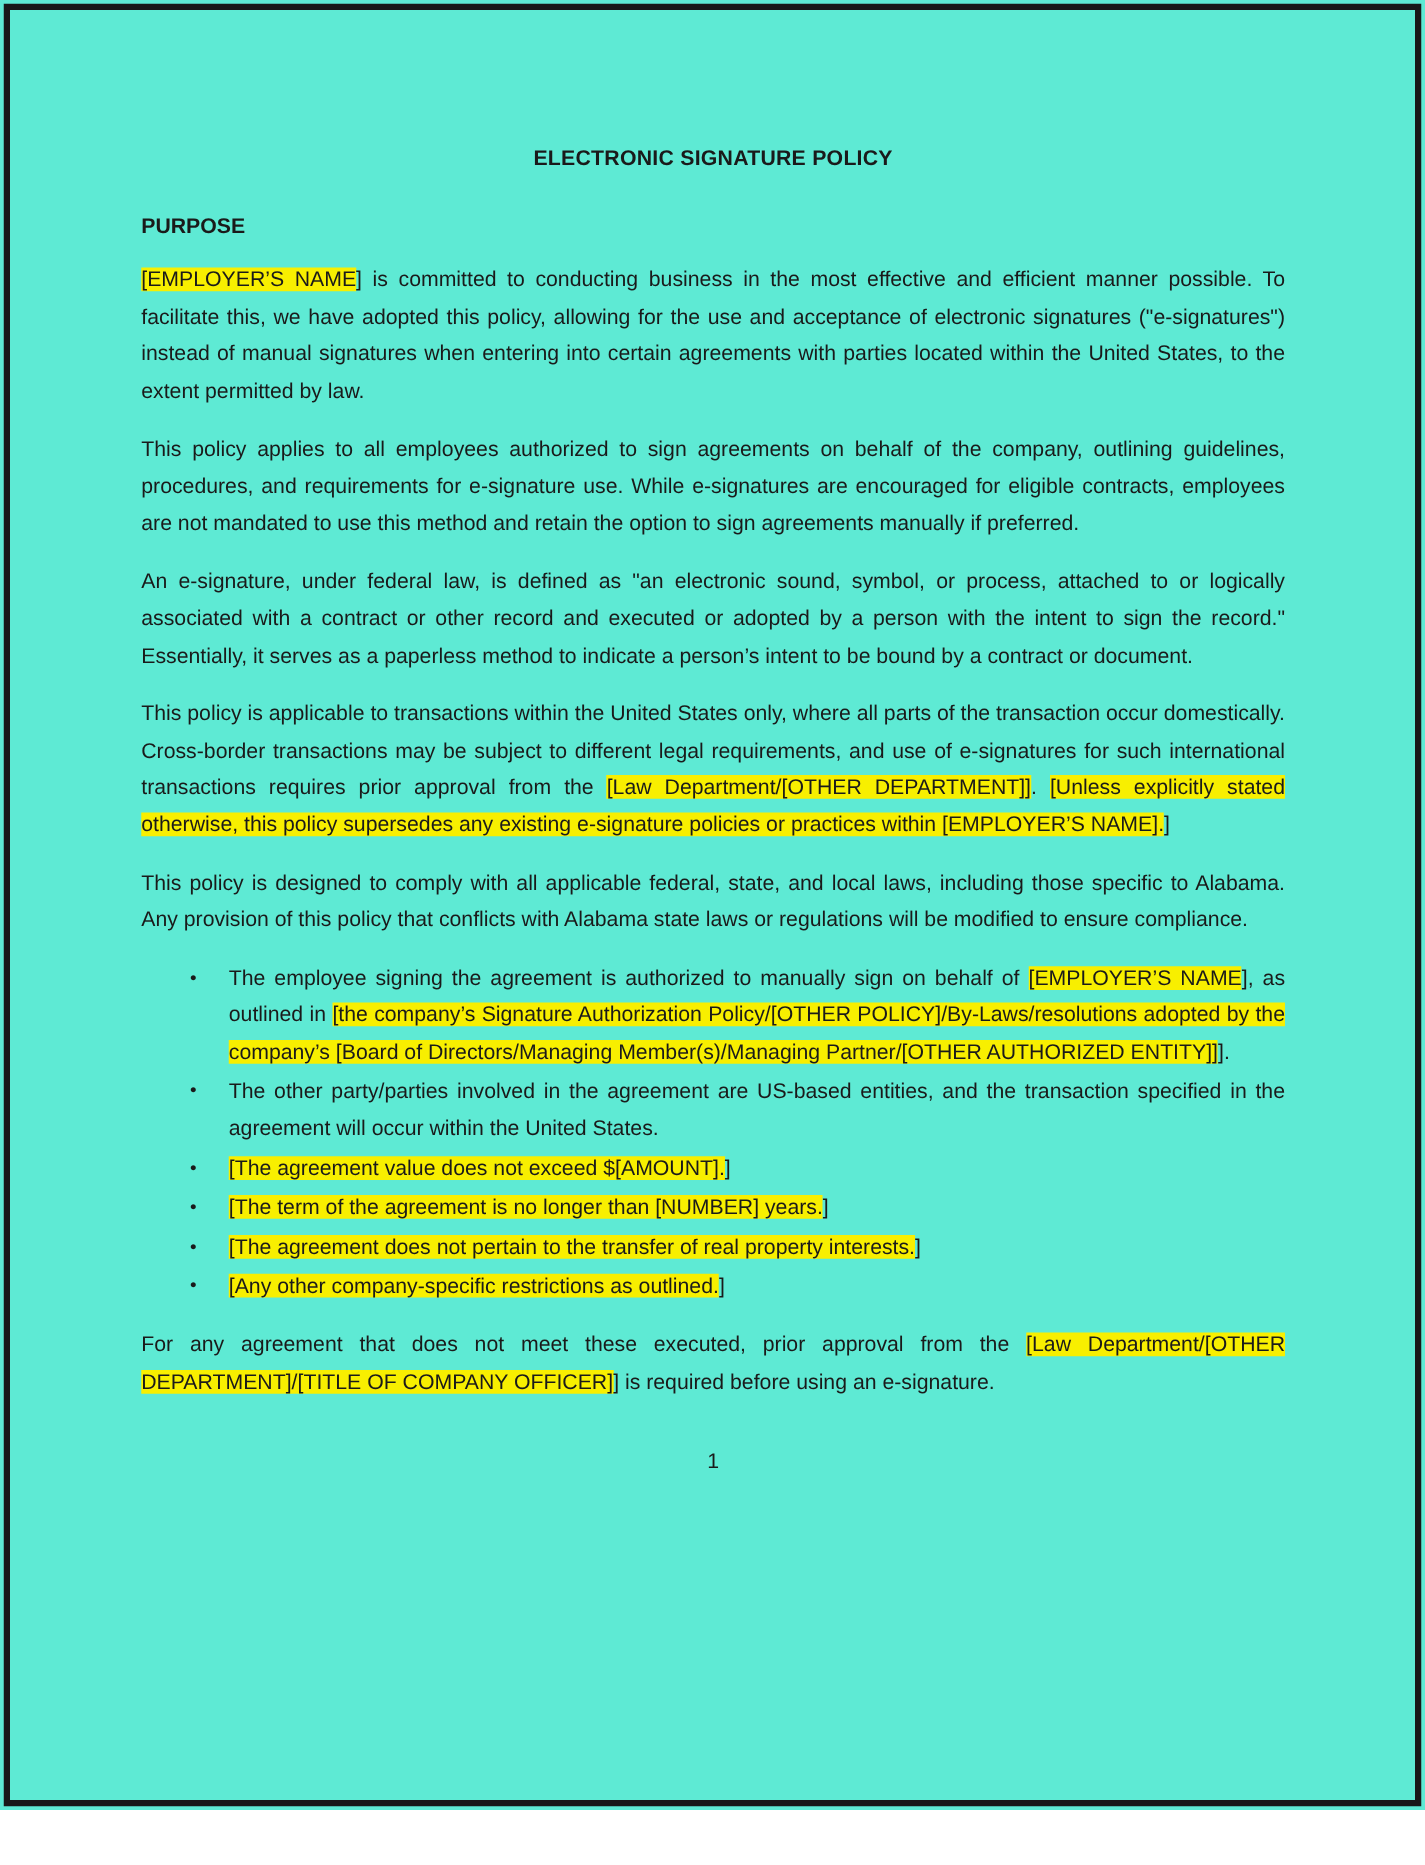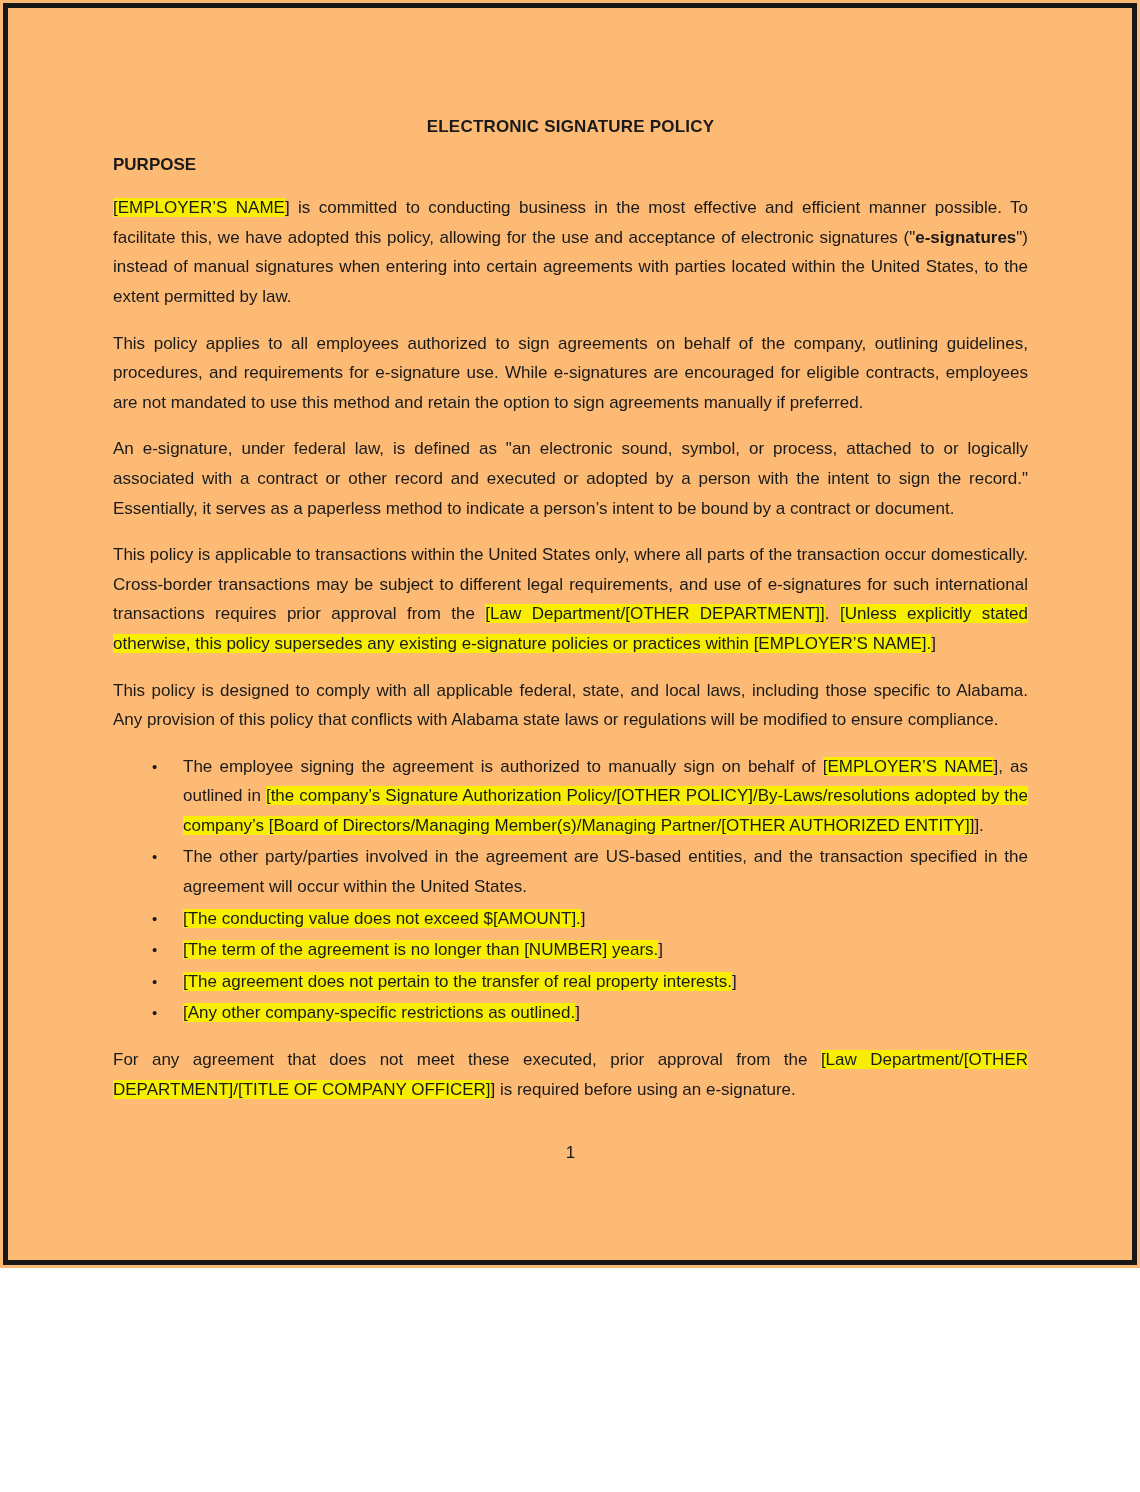--- a/index.html
+++ b/index.html
@@ -6,22 +6,22 @@
     margin: 0;
     padding: 0;
     background: #ffffff;
     width: 1140px;
     height: 1492px;
     font-family: "Liberation Sans", sans-serif;
   }
   .page {
     position: relative;
     width: 1140px;
-    height: 1268px;
-    background: #fdba74;
+    height: 1448px;
+    background: #5eead4;
     overflow: hidden;
     color: var(--ink, #1a1a1a);
   }
   .page-frame {
     position: absolute;
     inset: 3px;
     border: 5px solid #181818;
     pointer-events: none;
   }
   .content {
@@ -35,21 +35,21 @@
     text-align: center;
     font-weight: 700;
     font-size: 17px;
     line-height: 29.6px;
     letter-spacing: 0.2px;
   }
   .heading {
     font-weight: 700;
     font-size: 17px;
     line-height: 29.6px;
-    margin-top: 8px;
+    margin-top: 24px;
     margin-bottom: 14px;
   }
   p.para {
     margin: 0 0 17px 0;
     font-size: 17px;
     line-height: 29.6px;
     text-align: justify;
   }
   ul.bullets {
     list-style: none;
@@ -68,21 +68,21 @@
     position: absolute;
     left: 39px;
     top: 0;
     font-size: 15px;
   }
   .hl {
     background: var(--hl, #faf000);
     margin-top: 13px;
   }
   .b {
-    font-weight: 700;
+    font-weight: 400;
   }
   .page-number {
     margin-top: 34px;
     text-align: center;
     font-size: 17px;
     line-height: 29.6px;
   }
 </style>
 </head>
 <body>
@@ -94,21 +94,21 @@
     <div id="doc-sections">
         <div class="heading">PURPOSE</div>
         <p class="para"><span class="hl">[EMPLOYER’S NAME</span><span class="rn">] is committed to conducting business in the most effective and efficient manner possible. To facilitate this, we have adopted this policy, allowing for the use and acceptance of electronic signatures ("</span><span class="b">e-signatures</span><span class="rn">") instead of manual signatures when entering into certain agreements with parties located within the United States, to the extent permitted by law.</span></p>
         <p class="para"><span class="rn">This policy applies to all employees authorized to sign agreements on behalf of the company, outlining guidelines, procedures, and requirements for e-signature use. While e-signatures are encouraged for eligible contracts, employees are not mandated to use this method and retain the option to sign agreements manually if preferred.</span></p>
         <p class="para"><span class="rn">An e-signature, under federal law, is defined as "an electronic sound, symbol, or process, attached to or logically associated with a contract or other record and executed or adopted by a person with the intent to sign the record." Essentially, it serves as a paperless method to indicate a person’s intent to be bound by a contract or document.</span></p>
         <p class="para"><span class="rn">This policy is applicable to transactions within the United States only, where all parts of the transaction occur domestically. Cross-border transactions may be subject to different legal requirements, and use of e-signatures for such international transactions requires prior approval from the </span><span class="hl">[Law Department/[OTHER DEPARTMENT]]</span><span class="rn">. </span><span class="hl">[Unless explicitly stated otherwise, this policy supersedes any existing e-signature policies or practices within [EMPLOYER’S NAME].</span><span class="rn">]</span></p>
         <p class="para"><span class="rn">This policy is designed to comply with all applicable federal, state, and local laws, including those specific to Alabama. Any provision of this policy that conflicts with Alabama state laws or regulations will be modified to ensure compliance.</span></p>
         <ul class="bullets">
           <li><span class="marker">•</span><span class="rn">The employee signing the agreement is authorized to manually sign on behalf of </span><span class="hl">[EMPLOYER’S NAME</span><span class="rn">], as outlined in </span><span class="hl">[the company’s Signature Authorization Policy/[OTHER POLICY]/By-Laws/resolutions adopted by the company’s [Board of Directors/Managing Member(s)/Managing Partner/[OTHER AUTHORIZED ENTITY]]</span><span class="rn">].</span></li>
           <li><span class="marker">•</span><span class="rn">The other party/parties involved in the agreement are US-based entities, and the transaction specified in the agreement will occur within the United States.</span></li>
-          <li><span class="marker">•</span><span class="hl">[The conducting value does not exceed $[AMOUNT].</span><span class="rn">]</span></li>
+          <li><span class="marker">•</span><span class="hl">[The agreement value does not exceed $[AMOUNT].</span><span class="rn">]</span></li>
           <li><span class="marker">•</span><span class="hl">[The term of the agreement is no longer than [NUMBER] years.</span><span class="rn">]</span></li>
           <li><span class="marker">•</span><span class="hl">[The agreement does not pertain to the transfer of real property interests.</span><span class="rn">]</span></li>
           <li><span class="marker">•</span><span class="hl">[Any other company-specific restrictions as outlined.</span><span class="rn">]</span></li>
         </ul>
         <p class="para"><span class="rn">For any agreement that does not meet these executed, prior approval from the </span><span class="hl">[Law Department/[OTHER DEPARTMENT]/[TITLE OF COMPANY OFFICER]</span><span class="rn">] is required before using an e-signature.</span></p>
       </div>
     <div class="page-number">1</div>
   </div>
 </div>
 

